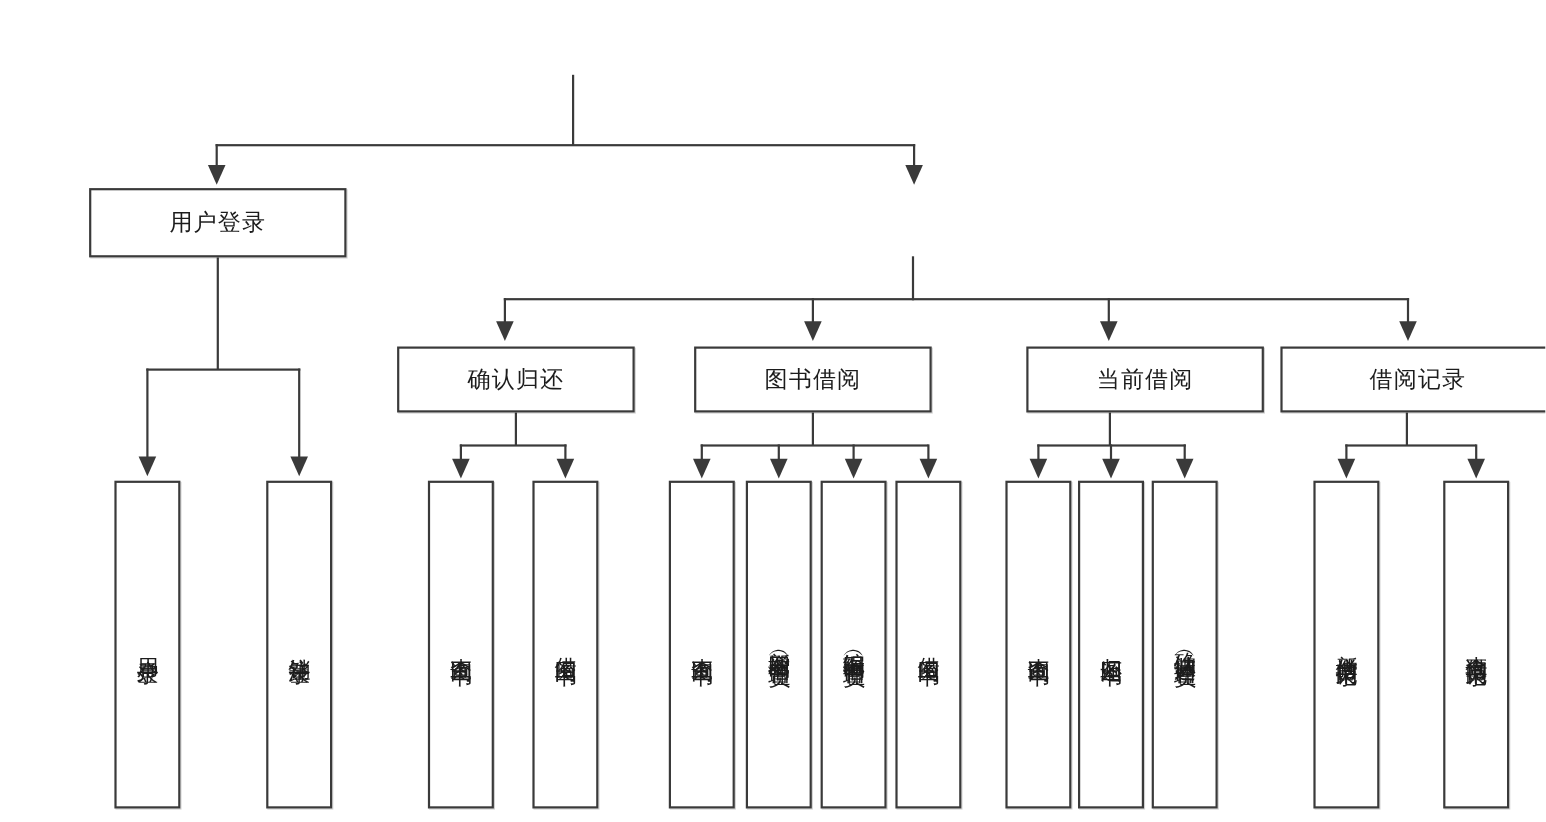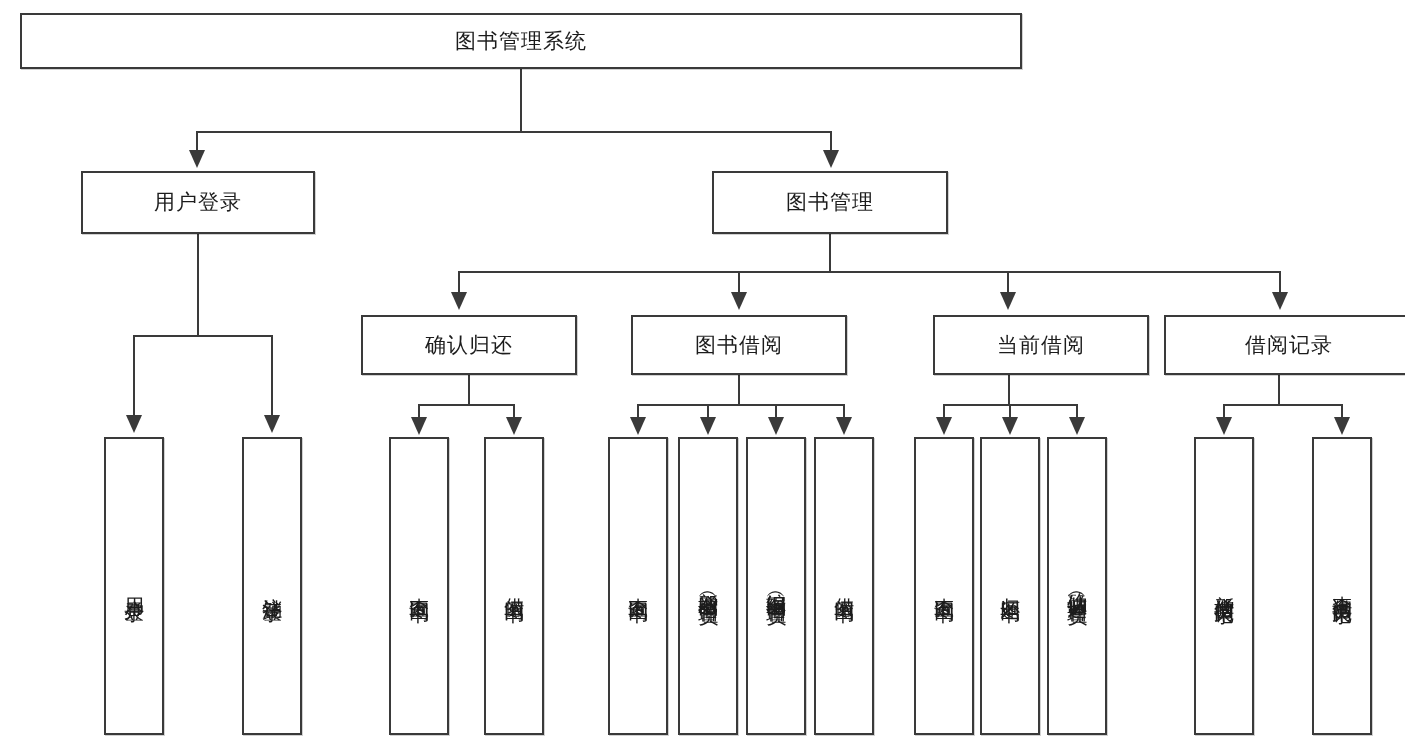--- a/index.html
+++ b/index.html
@@ -120,31 +120,25 @@
   <div class="edge v" style="left:1076px; top:404px; height:16px;"></div>
   <div class="arrow" style="left:1069px; top:417px;"></div>
 
   <div class="edge v" style="left:1278px; top:374px; height:31px;"></div>
   <div class="edge h" style="left:1223px; top:404px; width:119px;"></div>
   <div class="edge v" style="left:1223px; top:404px; height:16px;"></div>
   <div class="arrow" style="left:1216px; top:417px;"></div>
   <div class="edge v" style="left:1341px; top:404px; height:16px;"></div>
   <div class="arrow" style="left:1334px; top:417px;"></div>
 
-  <div class="node" style="left:20px; top:13px; width:1002px; height:56px;">
-    <span class="label">图书管理系统</span>
-  </div>
 
   <div class="node" style="left:81px; top:171px; width:234px; height:63px;">
     <span class="label">用户登录</span>
   </div>
 
-  <div class="node" style="left:712px; top:171px; width:236px; height:63px;">
-    <span class="label">图书管理</span>
-  </div>
 
   <div class="node" style="left:361px; top:315px; width:216px; height:60px;">
     <span class="label">确认归还</span>
   </div>
 
   <div class="node" style="left:631px; top:315px; width:216px; height:60px;">
     <span class="label">图书借阅</span>
   </div>
 
   <div class="node" style="left:901px; top:315px; width:216px; height:60px;margin-left:32px;">

